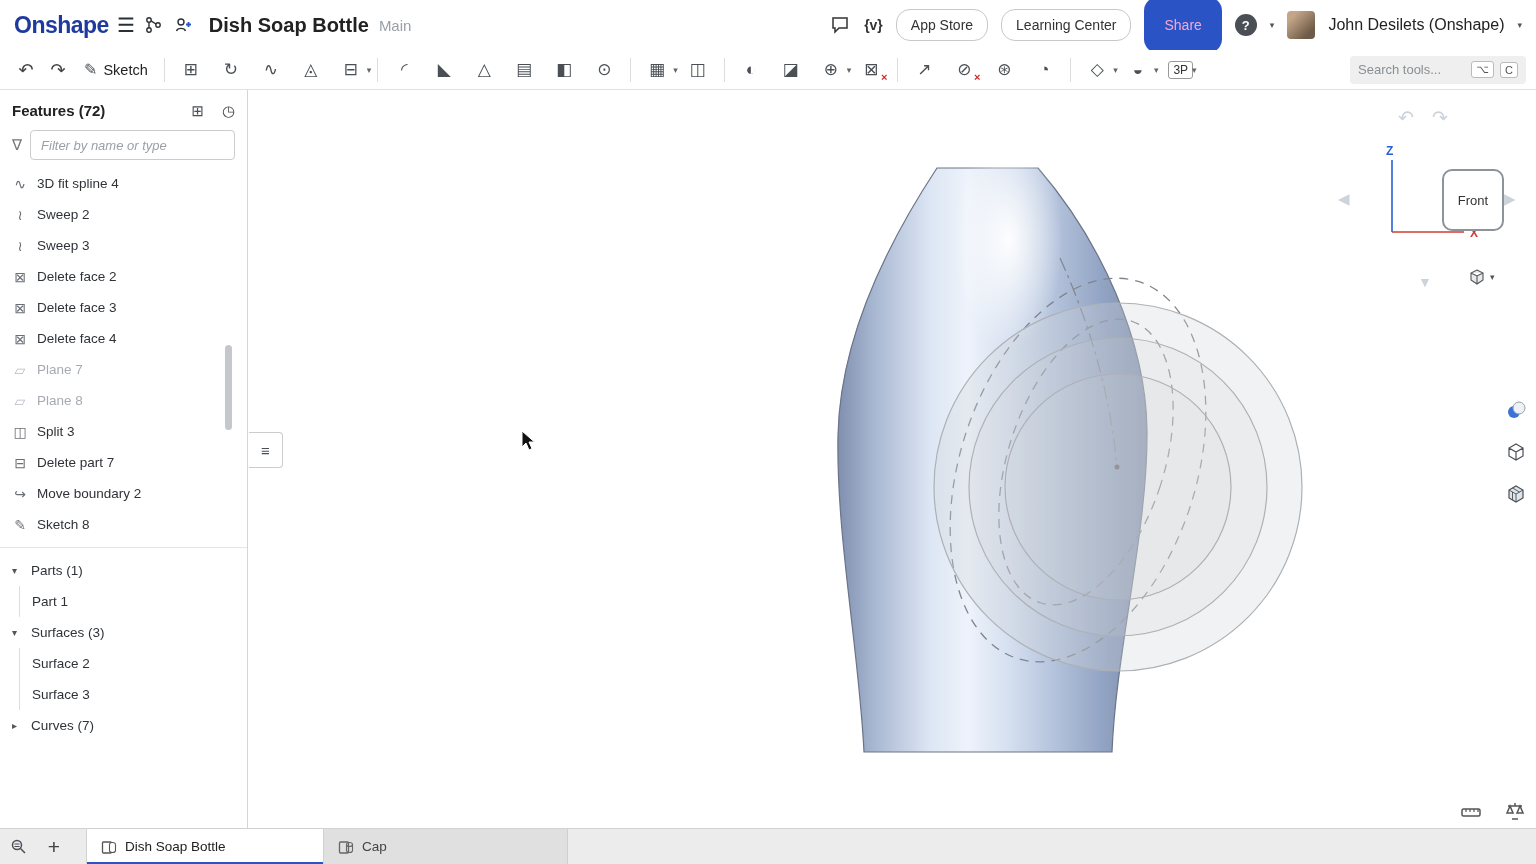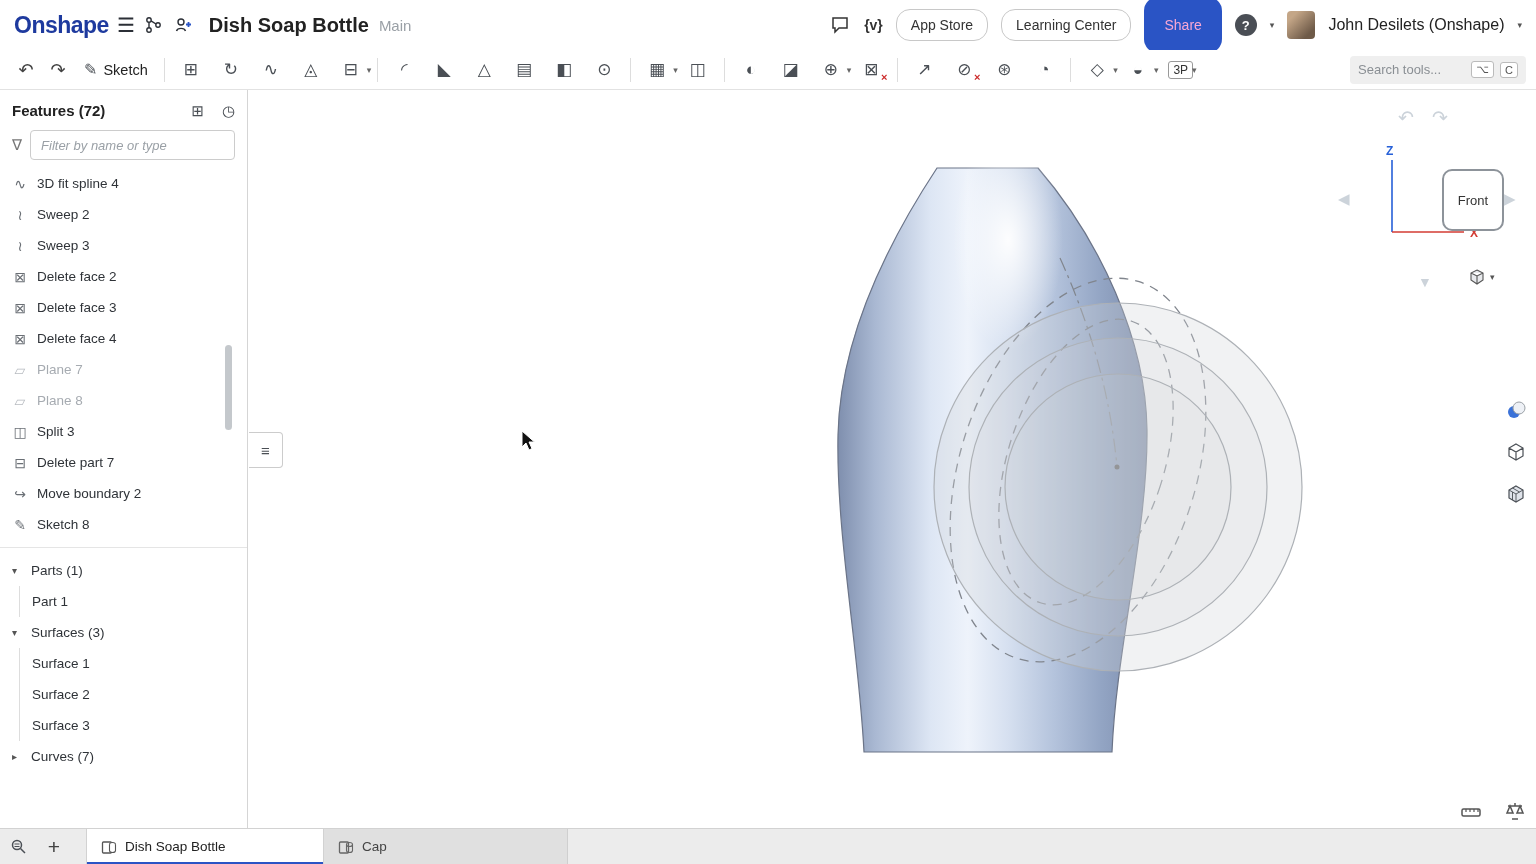--- a/index.html
+++ b/index.html
@@ -337,21 +337,20 @@
   </div>
   <div class="children">
     <div class="child muted">Part 1</div>
   </div>
 
   <div class="grow">
     <span class="gchev">▾</span>
     <span>Surfaces (3)</span>
   </div>
   <div class="children">
-    <div class="child muted">Surface 1</div>
     <div class="child muted">Surface 2</div>
     <div class="child">Surface 3</div>
   </div>
 
   <div class="grow">
     <span class="gchev">▸</span>
     <span>Curves (7)</span>
   </div>
 
   <div class="vscroll">

